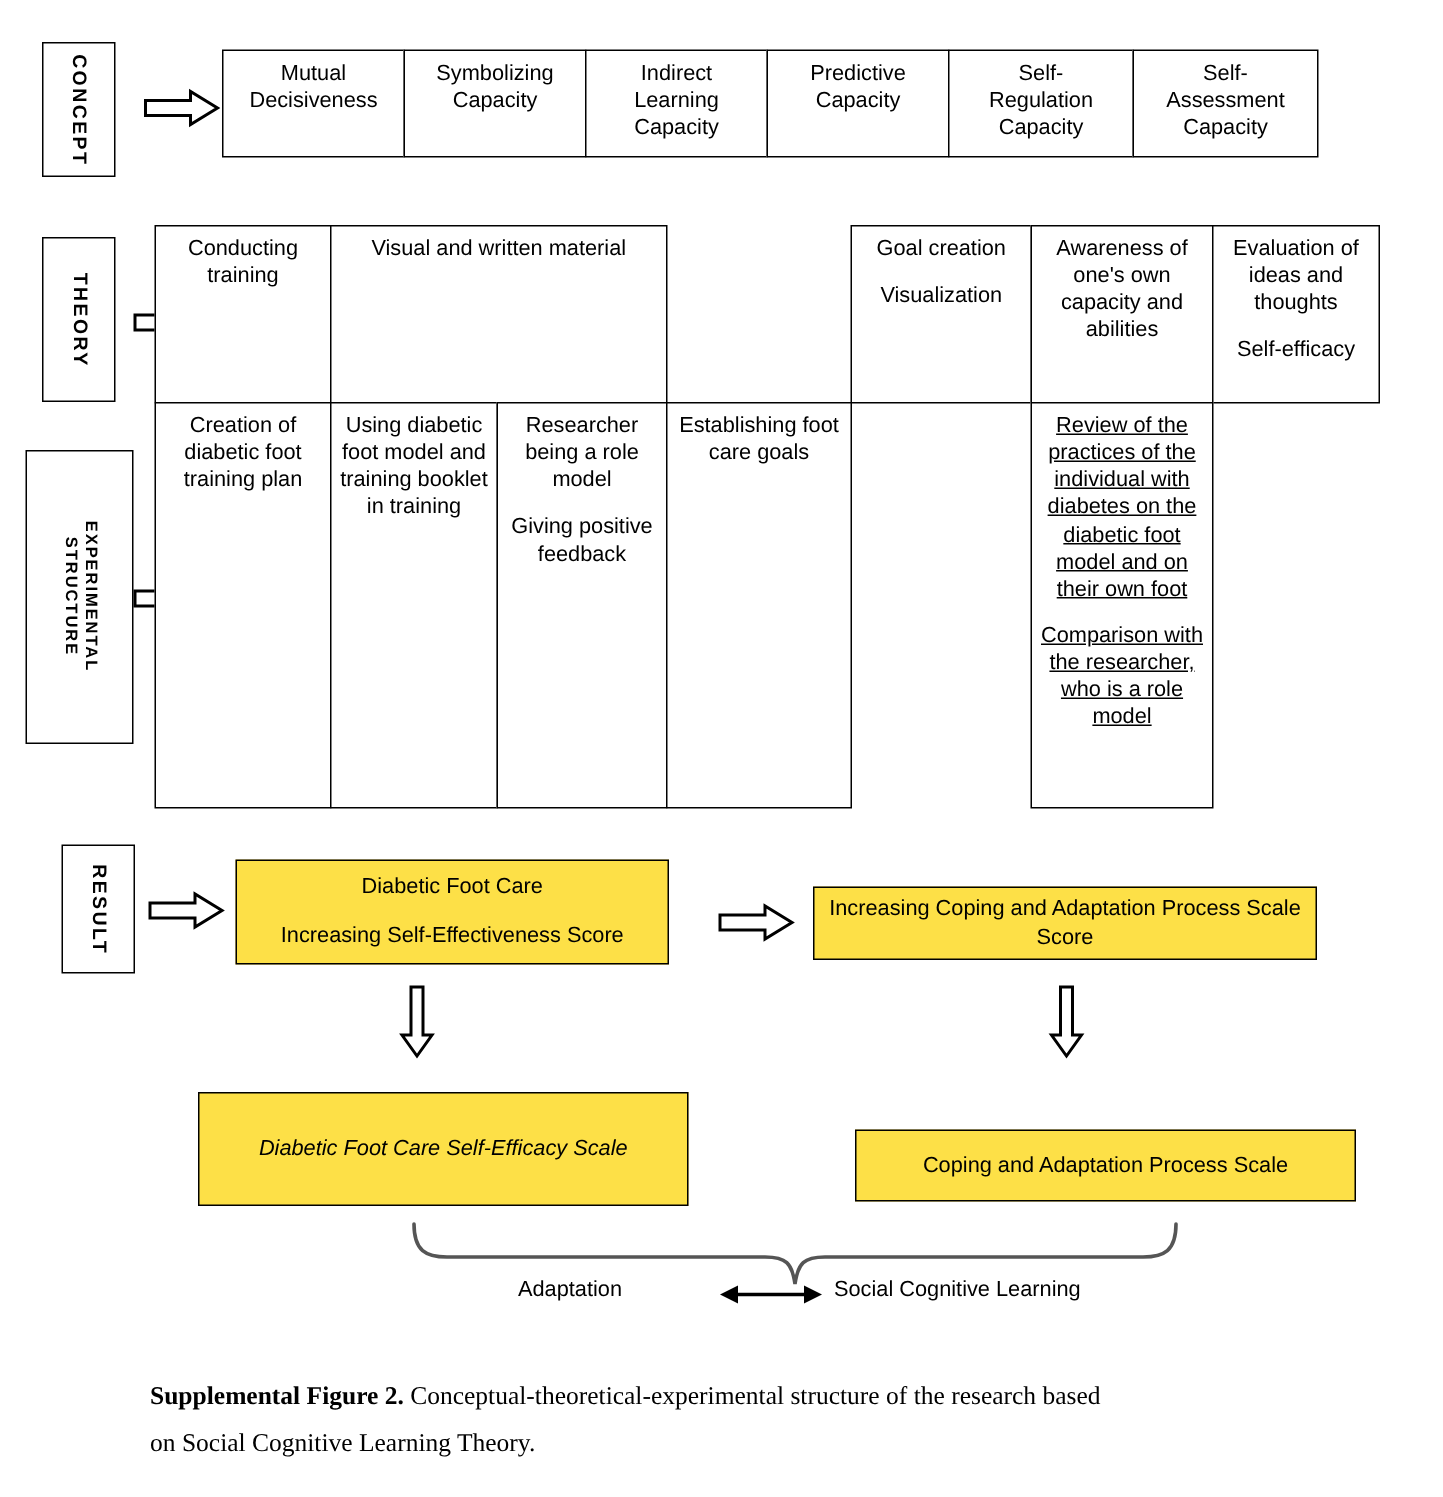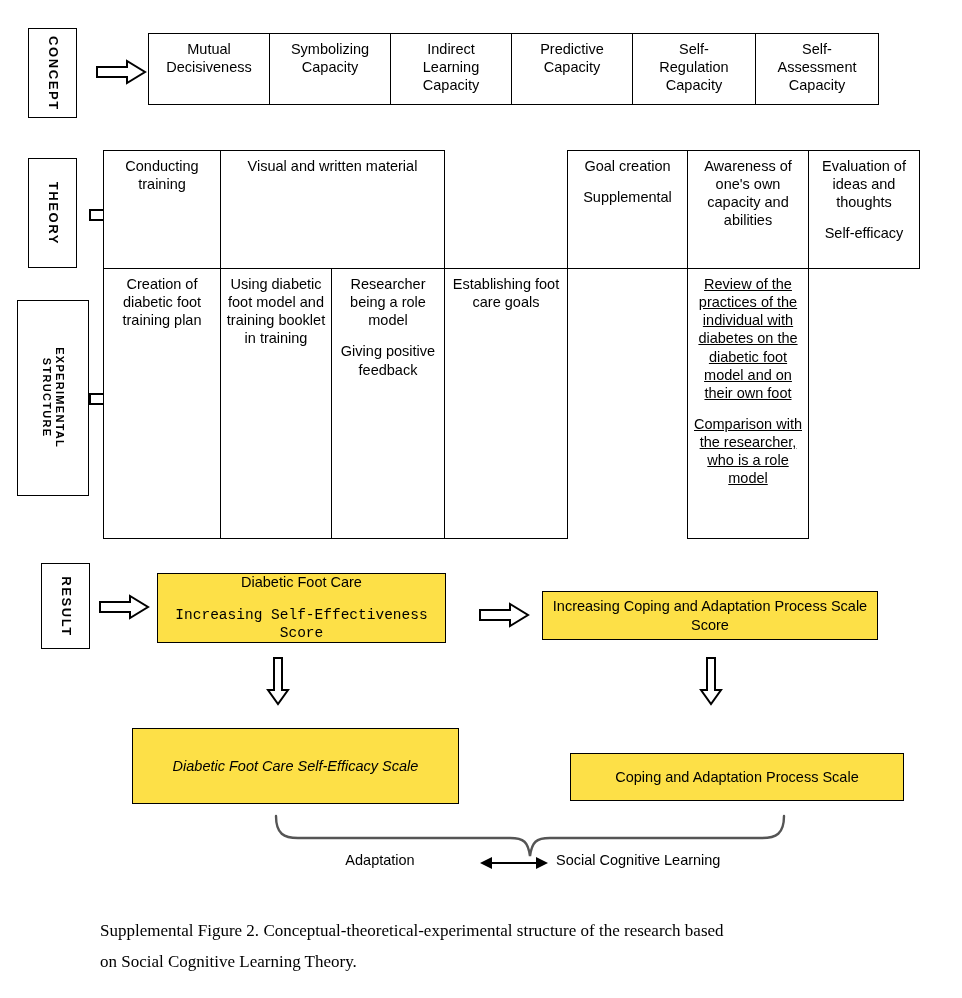--- a/index.html
+++ b/index.html
@@ -50,21 +50,21 @@
     display: flex;
     flex-direction: column;
     align-items: center;
     justify-content: center;
     text-align: center;
     font-size: 14.5px;
     line-height: 1.3;
     padding: 4px 6px;
   }
   .box p { margin: 0; }
-  .box p + p { margin-top: 14px; font-family: Liberation Mono, monospace; }
+  .box p + p { margin-top: 14px; }
 
   
   .cell {
     border: 1.5px solid #000;
     background: #fff;
     text-align: center;
     font-size: 14.5px;
     line-height: 1.25;
     padding-top: 6px;
     box-sizing: border-box;
@@ -72,21 +72,21 @@
   .cell p { margin: 0; }
   .cell p + p { margin-top: 13px; }
 
   
   .caption {
     font-family: "Liberation Serif", serif;
     font-size: 17px;
     line-height: 1.85;
     color: #000;
   }
-  .caption b { font-weight: normal; }
+  .caption b { font-weight: bold; }
 
   .small-label { font-size: 14.5px; }
 </style>
 </head>
 <body>
 
 <div id="page">
 
   <div class="abs stage-label" style="left:28px; top:28px; width:49px; height:90px;">
     <span class="txt">CONCEPT</span>
@@ -133,21 +133,21 @@
   </svg>
 
   <div class="abs cell" style="left:103px; top:150px; width:118px; height:119px;">
     <p>Conducting training</p>
   </div>
   <div class="abs cell" style="left:220px; top:150px; width:225px; height:119px;">
     <p>Visual and written material</p>
   </div>
   <div class="abs cell" style="left:567px; top:150px; width:121px; height:119px;">
     <p>Goal creation</p>
-    <p>Supplemental</p>
+    <p>Visualization</p>
   </div>
   <div class="abs cell" style="left:687px; top:150px; width:122px; height:119px;">
     <p>Awareness of one's own capacity and abilities</p>
   </div>
   <div class="abs cell" style="left:808px; top:150px; width:112px; height:119px;">
     <p>Evaluation of ideas and thoughts</p>
     <p>Self-efficacy</p>
   </div>
 
   <div class="abs stage-label two-line" style="left:17px; top:300px; width:72px; height:196px;">

